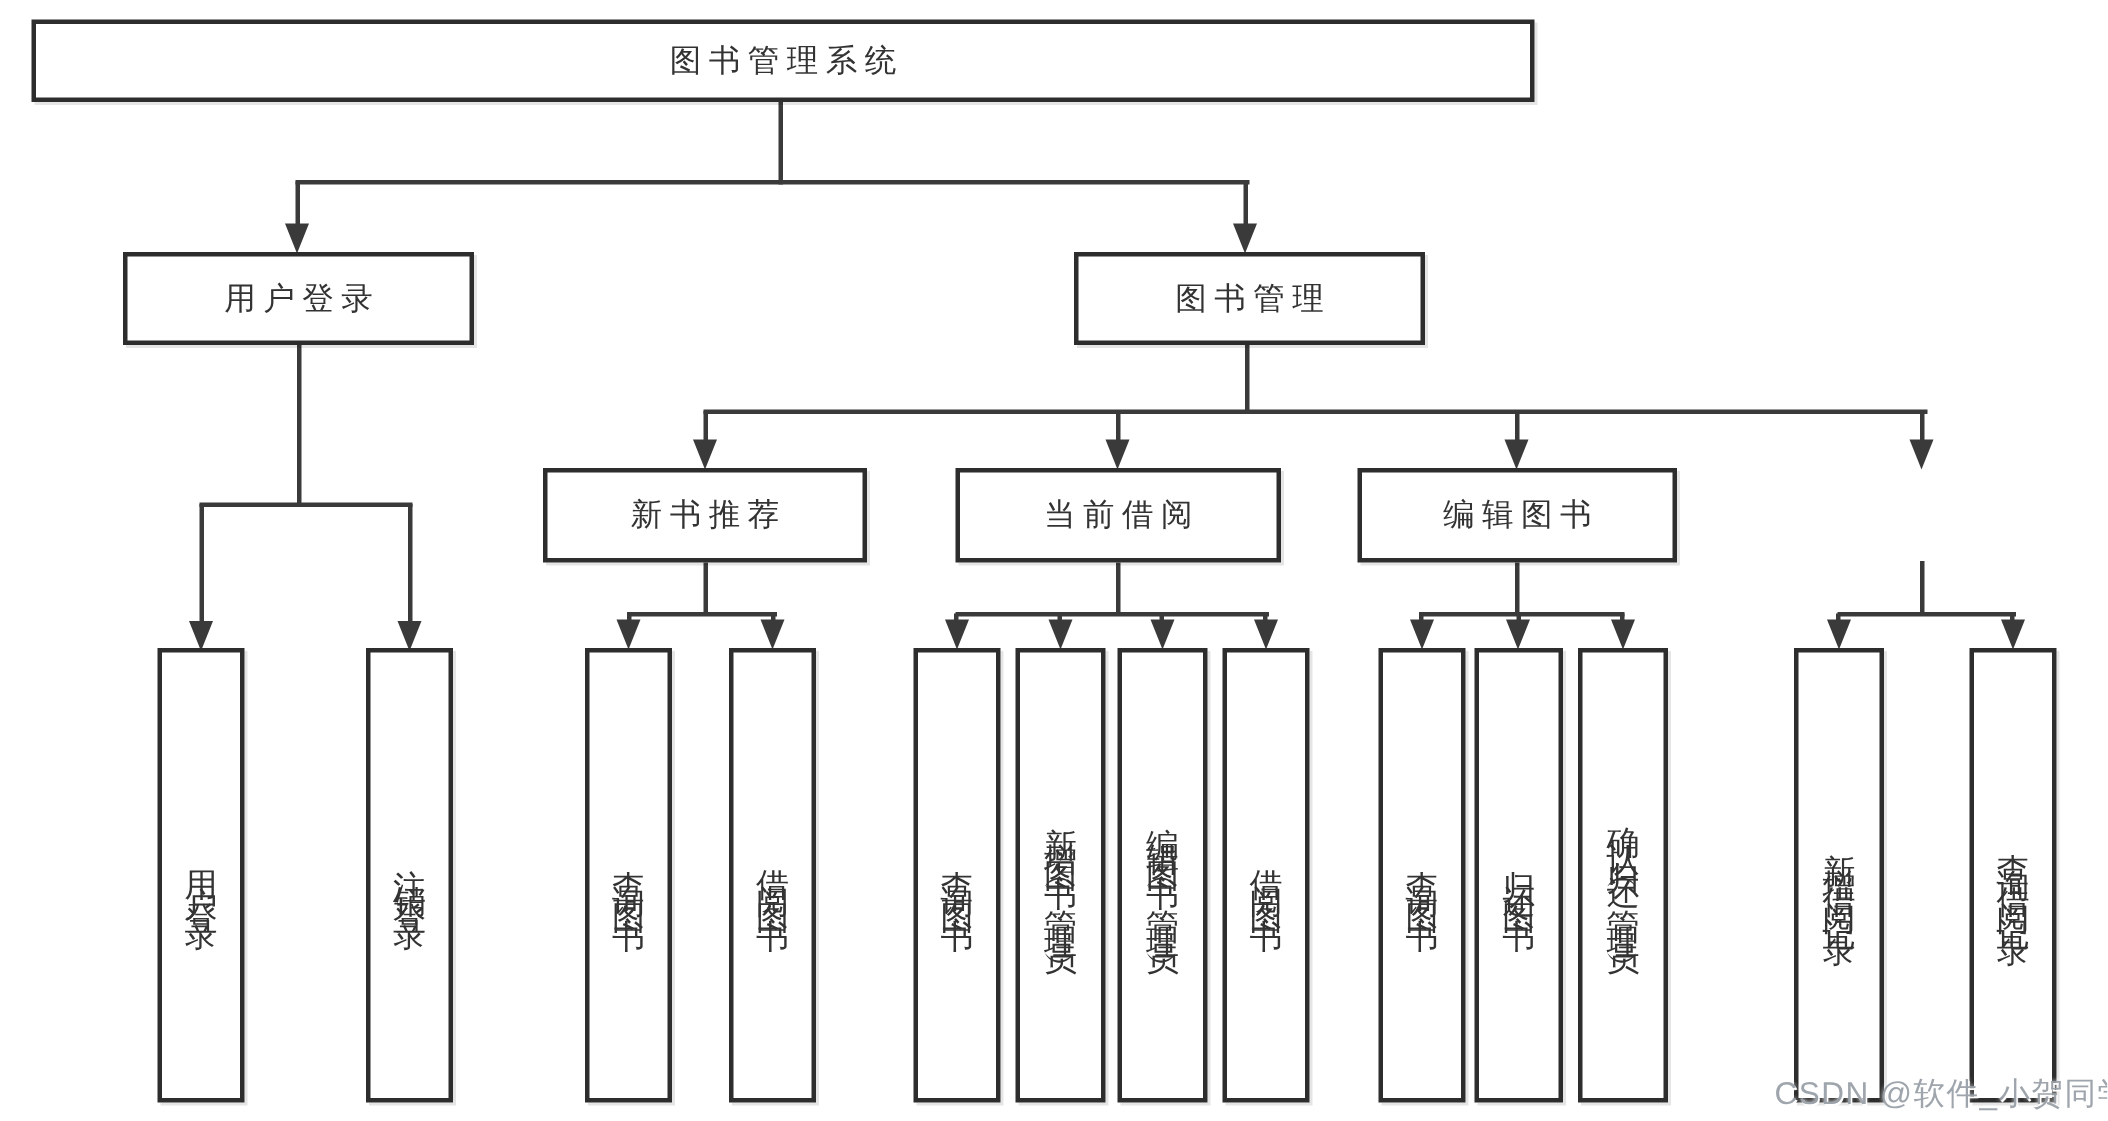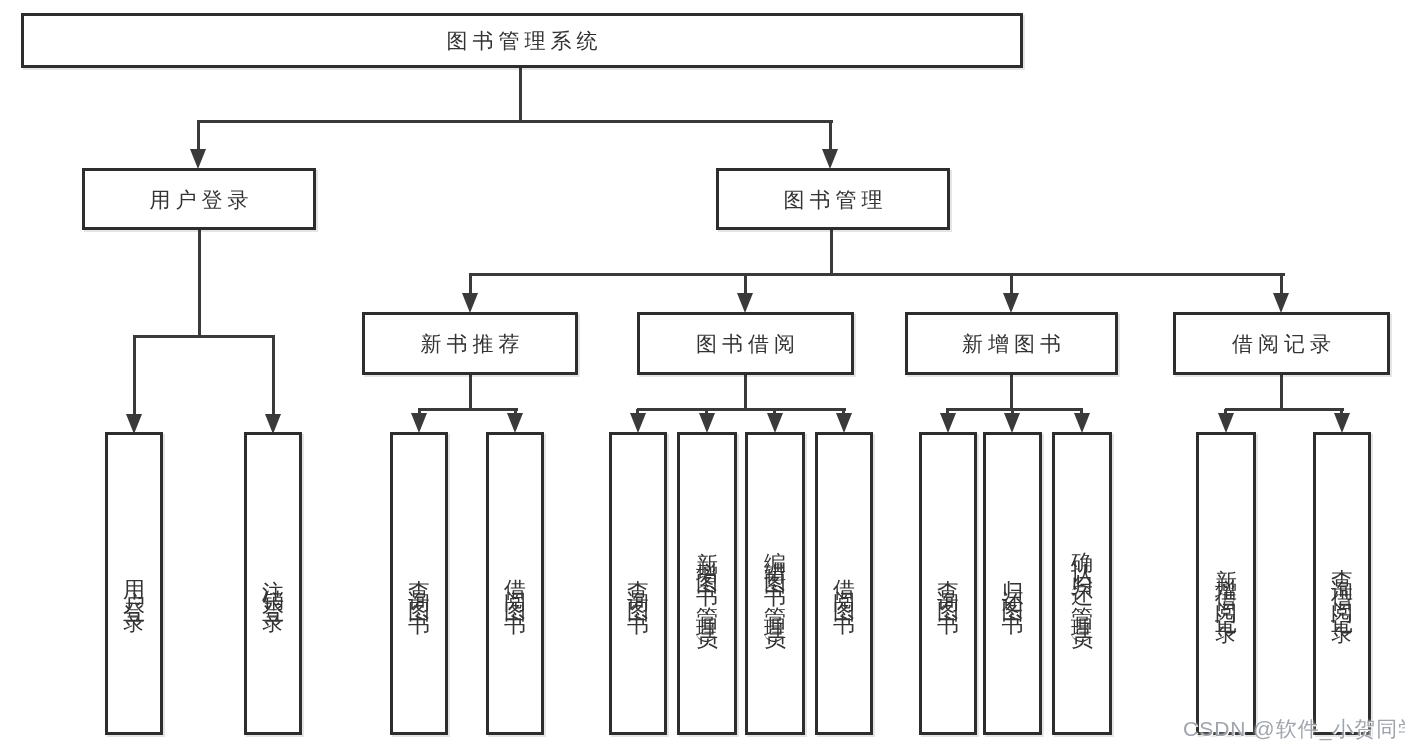--- a/index.html
+++ b/index.html
@@ -56,27 +56,24 @@
     <span class="lbl">用户登录</span>
   </div>
   <div class="box h" style="left:362px;top:312px;width:216px;height:63px;">
     <span class="lbl">新书推荐</span>
   </div>
 
   <div class="box h" style="left:716px;top:168px;width:234px;height:62px;">
     <span class="lbl">图书管理</span>
   </div>
   <div class="box h" style="left:637px;top:312px;width:217px;height:63px;">
-    <span class="lbl">图书借阅</span>
+    <span class="lbl">当前借阅</span>
   </div>
   <div class="box h" style="left:905px;top:312px;width:213px;height:63px;">
-    <span class="lbl">新增图书</span>
-  </div>
-  <div class="box h" style="left:1173px;top:312px;width:217px;height:63px;">
-    <span class="lbl">借阅记录</span>
+    <span class="lbl">编辑图书</span>
   </div>
 
   <div class="box v" style="left:105px;top:432px;width:58px;height:303px;">
     <span class="lbl">用户登录</span>
   </div>
   <div class="box v" style="left:244px;top:432px;width:58px;height:303px;">
     <span class="lbl">注销登录</span>
   </div>
   <div class="box v" style="left:390px;top:432px;width:58px;height:303px;">
     <span class="lbl">查询图书</span>

